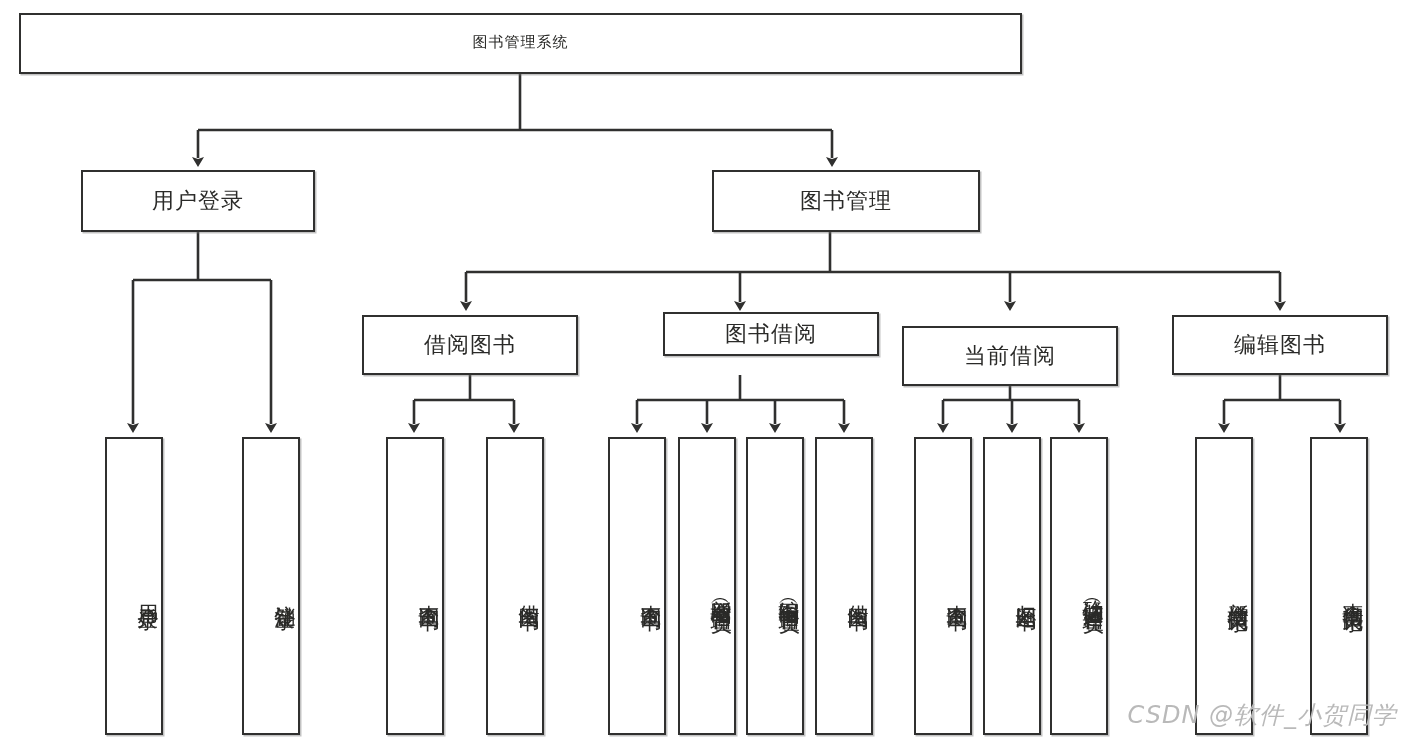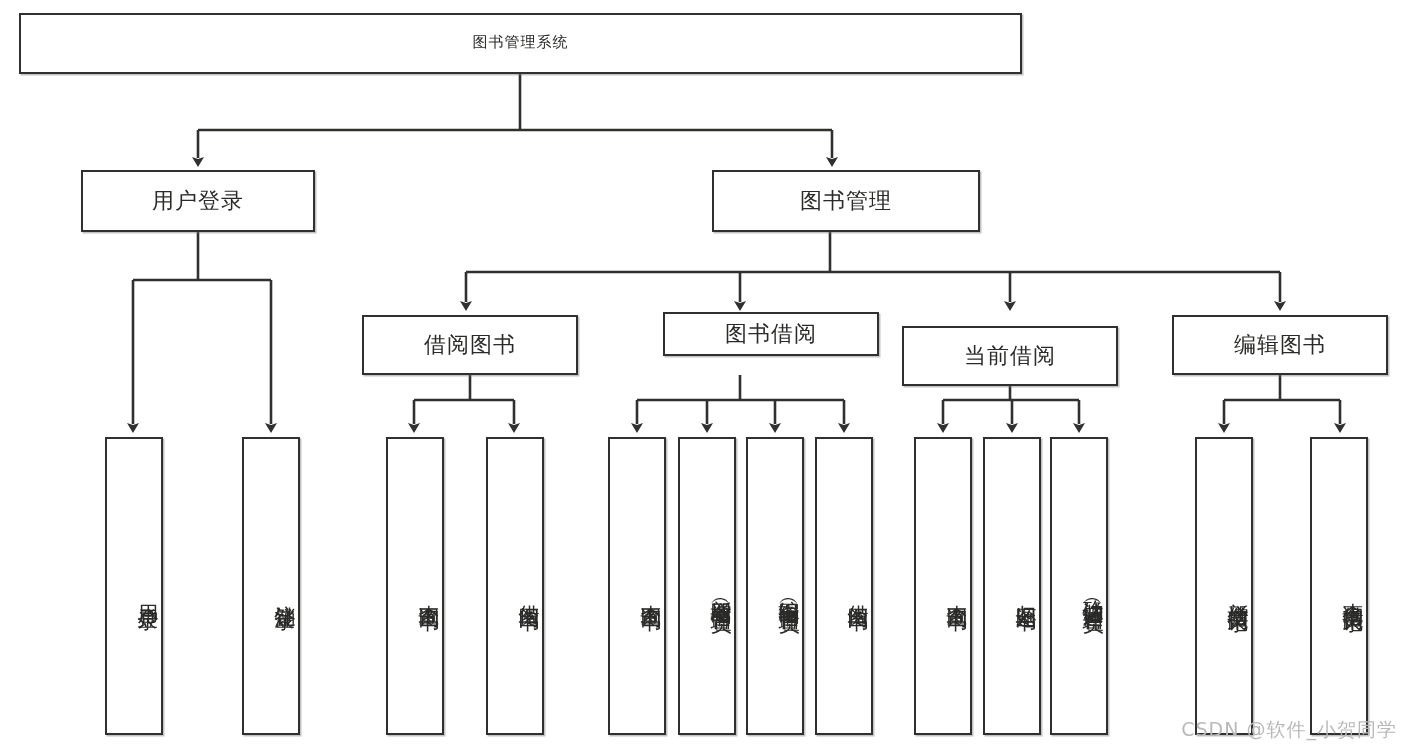--- a/index.html
+++ b/index.html
@@ -58,25 +58,26 @@
   }
   .node.leaf .vtext {
     writing-mode: vertical-rl;
     text-orientation: upright;
     white-space: normal;
     display: block;
   }
   .watermark {
     position: absolute;
     right: 8px;
-    bottom: 4px;
-    font-size: 19px;
+    bottom: 16px;
+    font-size: 24px;
     color: #b9b9b9;
     letter-spacing: 1px;
     white-space: nowrap;
+    font-style: italic;
   }
 </style>
 </head>
 <body>
 
 <div id="canvas">
 
   <svg id="edges" viewBox="0 0 1405 747">
     <defs>
       <marker id="arrow" markerWidth="10" markerHeight="12" refX="1" refY="6" orient="auto" markerUnits="userSpaceOnUse">

